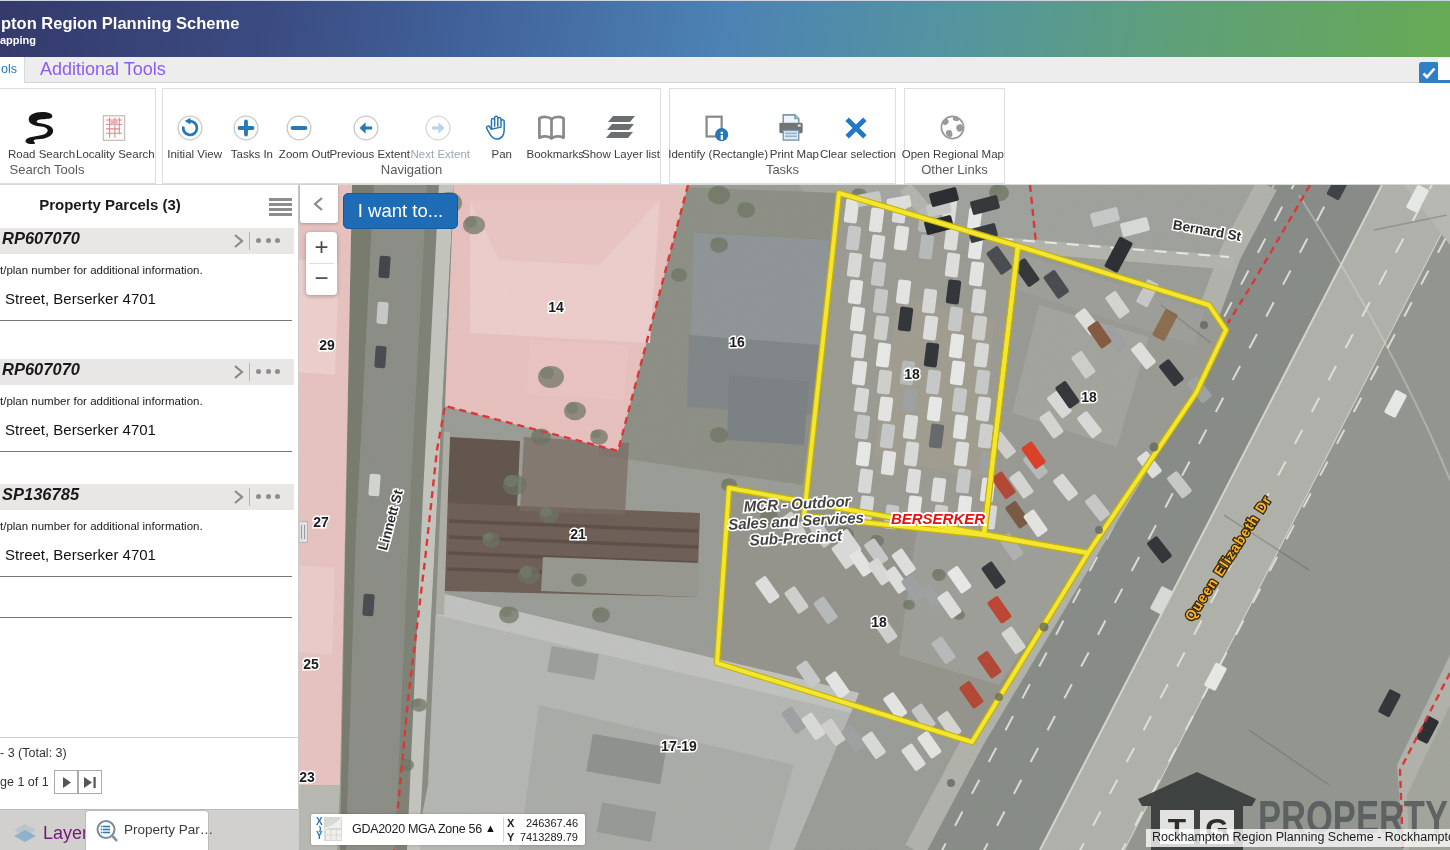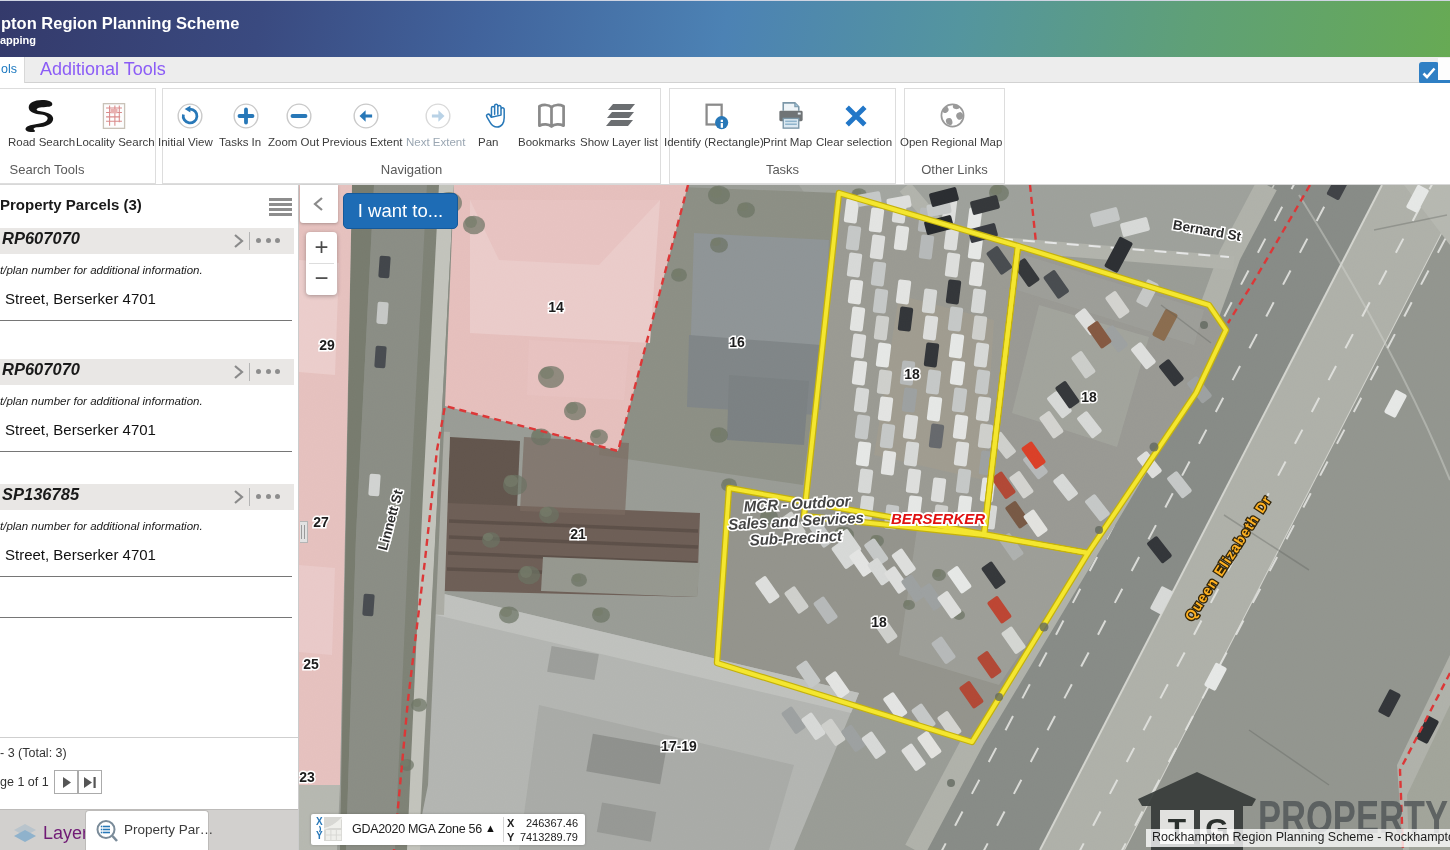--- a/index.html
+++ b/index.html
@@ -12,35 +12,35 @@
 #tabs{position:absolute;left:0;top:57px;width:1450px;height:26px;background:#ededed;border-bottom:1px solid #d2d2d2}
 #tabs .atab{position:absolute;left:0;top:0;height:26px;width:25px;background:#fff;border-right:1px solid #d8d8d8;color:#1b78c0;font-size:12.5px;line-height:25px;padding-left:1px}
 #tabs .ntab{position:absolute;left:40px;top:0;height:26px;color:#8b5cf6;font-size:18px;line-height:25px}
 #chk{position:absolute;left:1419px;top:62px;width:20px;height:22px;background:#2f7fc4;border-radius:3px}
 #chk svg{position:absolute;left:2px;top:3px}
 #chkw{position:absolute;left:1438px;top:58px;width:12px;height:26px;background:#fdfdfd;border-bottom:4px solid #2f7fc4}
 
 #tbar{position:absolute;left:0;top:83px;width:1450px;height:102px;background:#fff}
 .grp{position:absolute;top:5px;height:96px;border:1px solid #ddd;background:#fff}
 .glab{position:absolute;bottom:6px;width:100%;text-align:center;font-size:13px;color:#5a5a5a}
-.titem{position:absolute;top:14px;height:60px;text-align:left}
+.titem{position:absolute;top:26px;height:60px;text-align:right}
 .ticon{height:37px;display:flex;align-items:center;justify-content:center}
 .tlab{font-size:11.5px;margin-top:2px;white-space:nowrap}
 
 #panel{position:absolute;left:0;top:185px;width:299px;height:665px;background:#fff;overflow:hidden;border-right:1px solid #cccccc}
-#ptitle{position:absolute;left:0;top:11px;width:220px;text-align:left;font-size:15px;font-weight:bold;color:#1a1a1a}
+#ptitle{position:absolute;left:0;top:11px;width:220px;text-align:center;font-size:15px;font-weight:bold;color:#1a1a1a}
 #pmenu{position:absolute;left:269px;top:13px;width:23px}
 #pmenu div{height:2.5px;background:#8d8d8d;margin-bottom:2.6px}
 .pbar{position:absolute;left:0;width:294px;height:26px;background:#e9e7e5}
 .pname{position:absolute;left:2px;top:1px;font-size:16.5px;font-weight:bold;font-style:italic;color:#1a1a1a}
 .pchev{position:absolute;left:231px;top:5px}
 .psep{position:absolute;left:249px;top:4px;width:1px;height:18px;background:#b5b5b5}
 .pdots{position:absolute;left:256px;top:10px;line-height:0}
 .pdots i{display:inline-block;width:5px;height:5px;border-radius:50%;background:#8d8d8d;margin-right:4.5px}
-.pnote{position:absolute;left:0;font-size:11.5px;font-style:italic;color:#1a1a1a;white-space:nowrap}
+.pnote{position:absolute;left:0;font-size:11.5px;color:#1a1a1a;white-space:nowrap}
 .paddr{position:absolute;left:5px;font-size:15px;color:#111;white-space:nowrap}
 .pline{position:absolute;left:0;width:292px;height:1px;background:#767676}
 #pline4{position:absolute;left:0;top:432px;width:292px;height:1px;background:#767676}
 #pgdiv{position:absolute;left:0;top:552px;width:299px;height:1px;background:#cfcfcf}
 #ptotal{position:absolute;left:0;top:561px;font-size:12.5px;color:#333}
 #ppage{position:absolute;left:0;top:590px;font-size:12.5px;color:#333}
 .pbtn{position:absolute;top:585px;width:24px;height:24px;background:#fff;border:1px solid #ababab;text-align:center}
 #ptabs{position:absolute;left:0;top:624px;width:299px;height:41px;background:#d2d0ce;border-top:1px solid #bdbbb9}
 #ltab{position:absolute;left:12px;top:12px;color:#701a75;font-size:18px}
 #atab{position:absolute;left:85px;top:0;width:124px;height:41px;background:#fff;border:1px solid #bdbbb9;border-bottom:none;border-radius:4px 4px 0 0}

